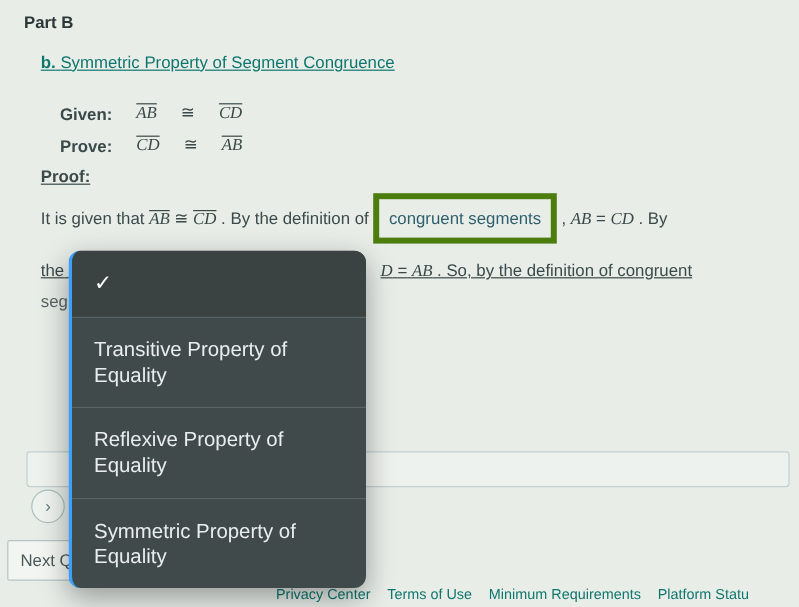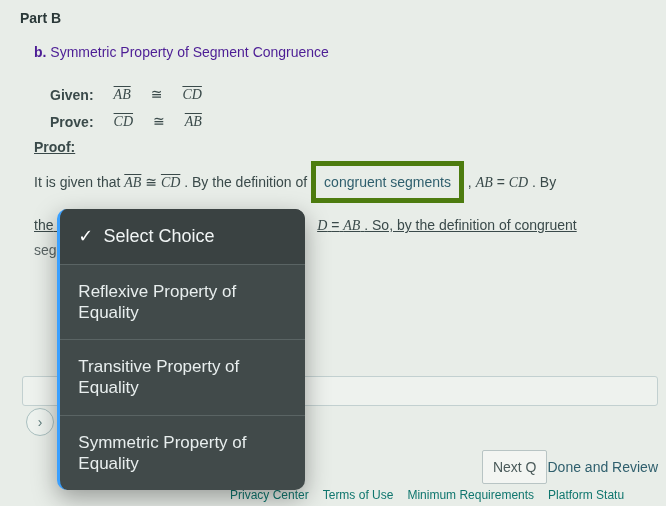--- a/index.html
+++ b/index.html
@@ -13,22 +13,23 @@
     }
     .page {
       padding: 10px 22px 0 20px;
     }
     .part-label {
       font-weight: 700; font-size: 14px;
       color: #2a3838;
       margin-bottom: 18px;
     }
     .part-sub {
-      font-size: 14px; color: #4c1d95;
+      font-size: 14px; color: #0f766e;
       margin: 0 0 22px 14px;
+      text-decoration: underline;
     }
     .part-sub b { font-weight: 700; }
     .given-prove {
       margin: 0 0 0 14px;
       font-size: 14px;
       line-height: 1.9;
     }
     .gp-row { display: flex; align-items: center; gap: 20px; margin-left: 16px; }
     .gp-row .lab { font-weight: 700; }
     .overline { text-decoration: overline; font-style: italic; font-family: 'Times New Roman', serif; }
@@ -94,21 +95,21 @@
       border-radius: 50%;
       display: flex; align-items: center; justify-content: center;
       color: #5b7a7a;
       background: #eef3ef;
       font-size: 14px;
       cursor: pointer;
     }
     .bottom-bar {
       position: absolute;
       left: 0; right: 0; bottom: 22px;
-      display: flex; align-items: center; justify-content: flex-end;
+      display: flex; align-items: center; justify-content: flex-start;
       padding: 0 8px 0 6px;
       font-size: 14px;
     }
     .next-btn {
       border: 1px solid #b8c4c4;
       background: #f3f5f2;
       color: #4a5a5a;
       padding: 8px 10px;
       font-size: 14px;
       border-radius: 2px;
@@ -179,24 +180,23 @@
       <span class="mathit">CD</span>
       <span>. By</span>
     </div>
     <div style="margin-top:8px;text-decoration:underline;">
       <span>the</span>
       <span class="dropdown-origin">
         &nbsp;
         <div class="dropdown">
           <div class="dd-item first">
             <span class="check">✓</span>
-            <span>Select Choice</span>
           </div>
+          <div class="dd-item">Transitive Property of Equality</div>
           <div class="dd-item">Reflexive Property of Equality</div>
-          <div class="dd-item">Transitive Property of Equality</div>
           <div class="dd-item">Symmetric Property of Equality</div>
         </div>
       </span>
       <span class="line2-right" style="margin-left:252px;">
         <span class="mathit">D</span>
         <span>=</span>
         <span class="mathit">AB</span>
         <span>. So, by the definition of congruent</span>
       </span>
     </div>

